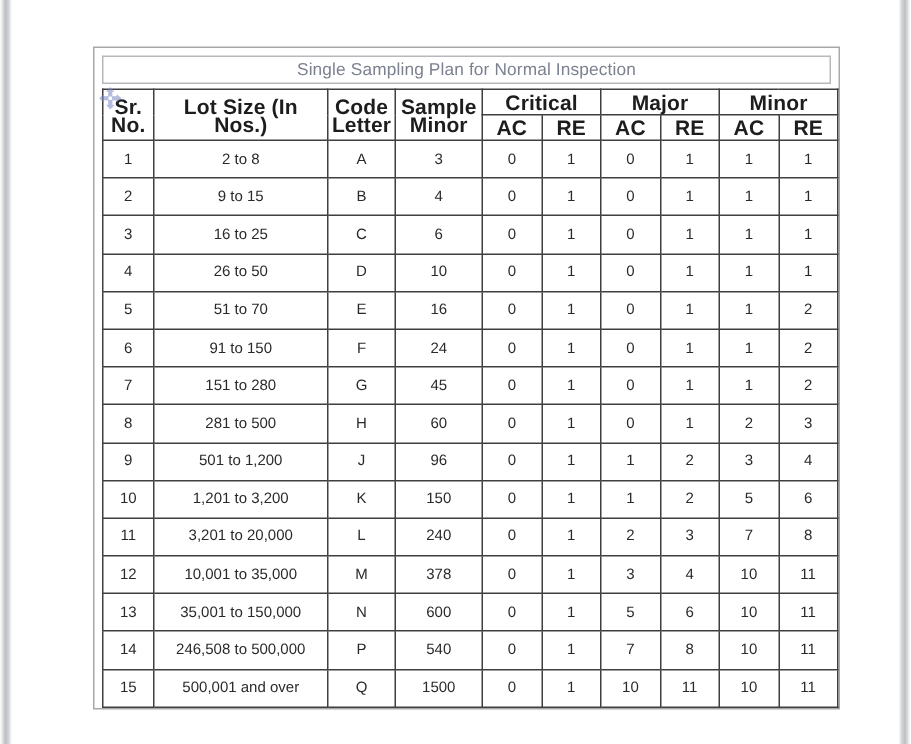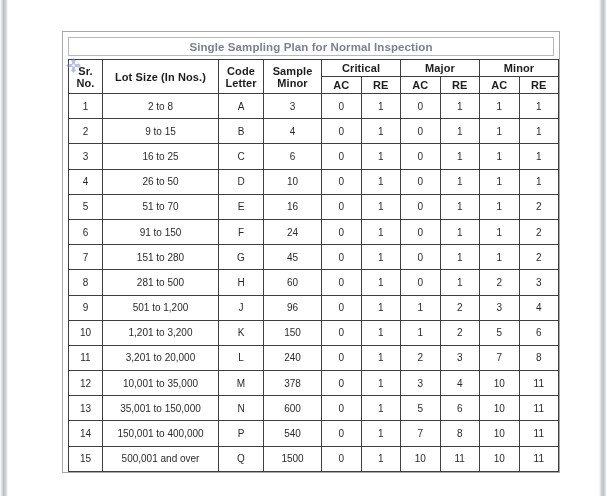--- a/index.html
+++ b/index.html
@@ -76,21 +76,21 @@
     z-index: 6;
     pointer-events: auto;
   }
 
   .title-bar {
     border: 1px solid #b6b8bb;
     height: 19px;
     line-height: 19px;
     text-align: center;
     font-size: 11.5px;
-    font-weight: bold;
+    font-weight: normal;
     color: #7c8190;
     background: #ffffff;
     letter-spacing: .1px;
     box-sizing: border-box;
   }
 
   table.plan {
     border-collapse: collapse;
     width: 100%;
     margin-top: 3px;
@@ -98,21 +98,21 @@
   }
   table.plan th,
   table.plan td {
     border: 1px solid #3f3f3f;
     text-align: center;
     vertical-align: middle;
     color: #1d1d1d;
     background: #ffffff;
   }
   table.plan th {
-    font-size: 11px;
+    font-size: 14px;
     font-weight: bold;
     padding: 2px 1px;
     line-height: 12px;
     letter-spacing: .1px;
   }
   table.plan td {
     font-size: 10px;
     font-weight: normal;
     height: 24.2px;
     padding: 0 1px;
@@ -335,21 +335,21 @@
               <td>600</td>
               <td>0</td>
               <td>1</td>
               <td>5</td>
               <td>6</td>
               <td>10</td>
               <td>11</td>
             </tr>
             <tr>
               <td>14</td>
-              <td class="lot">150,001 to 400,000</td>
+              <td class="lot">246,508 to 500,000</td>
               <td>P</td>
               <td>540</td>
               <td>0</td>
               <td>1</td>
               <td>7</td>
               <td>8</td>
               <td>10</td>
               <td>11</td>
             </tr>
             <tr>

